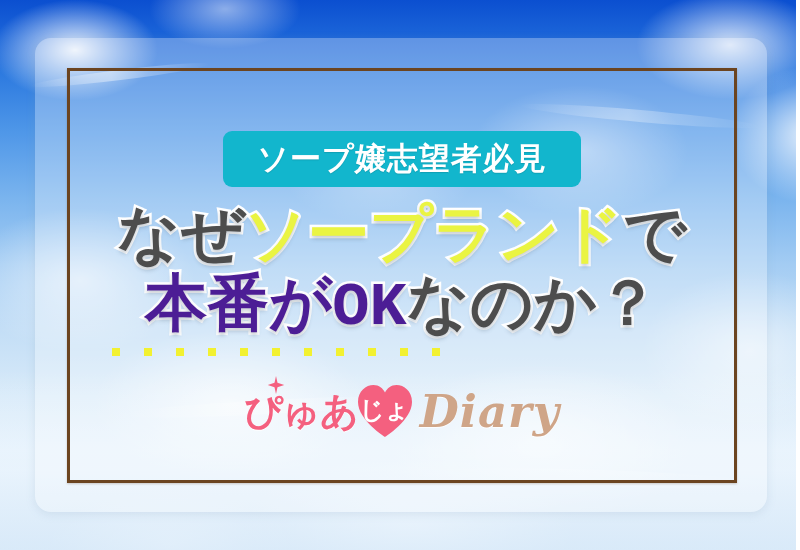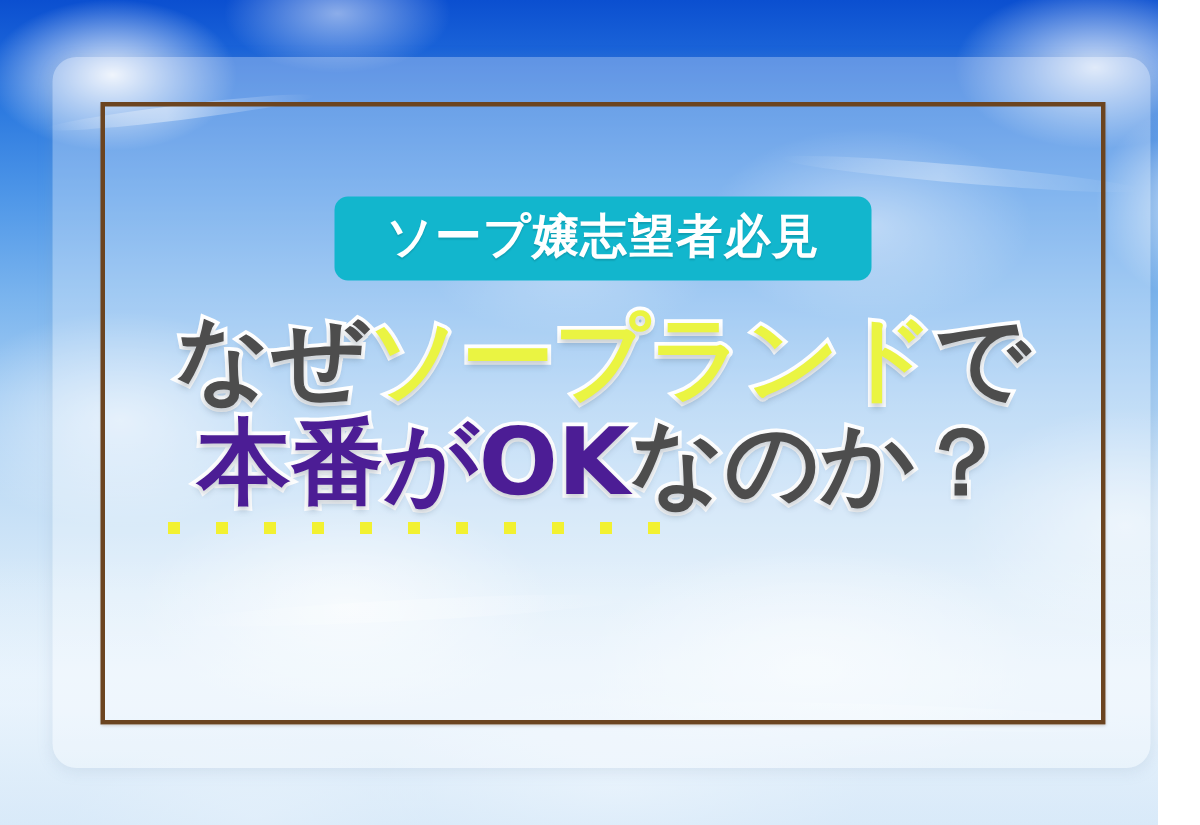--- a/index.html
+++ b/index.html
@@ -12,20 +12,21 @@
     overflow: hidden;
     font-family: "DejaVu Sans", "Liberation Sans", sans-serif;
   }
 
   #stage {
     position: relative;
     width: 772px;
     height: 550px;
     overflow: hidden;
     background: #7fb4e8;
+    padding-left: 24px;
   }
 
   
   .sky-base {
     position: absolute;
     inset: 0;
     background:
       linear-gradient(to bottom,
         #0b4fd0 0%,
         #1a63d8 6%,
@@ -121,20 +122,21 @@
     border-radius: 9px;
     white-space: nowrap;
     text-shadow: 0 1px 1px rgba(0,0,0,0.12);
   }
 
   .headline {
     margin-top: 20px;
     text-align: center;
     line-height: 1.02;
     white-space: nowrap;
+    font-family: Liberation Mono, monospace;
   }
   .hline {
     font-size: 62px;
     font-weight: 900;
     letter-spacing: 0px;
     display: block;
   }
   .hline + .hline { margin-top: 6px; }
 
   .seg {
@@ -253,15 +255,30 @@
       <span class="hline">
         <span class="seg seg-dark">なぜ</span><span class="seg seg-yellow">ソープランド</span><span class="seg seg-dark">で</span>
       </span>
       <span class="hline">
         <span class="seg seg-cyan">本番がOK</span><span class="seg seg-dark">なのか？</span>
       </span>
     </div>
 
     <div class="dashline"></div>
 
+    <div class="logo">
+      <span class="logo-jp">
+        <svg class="sparkle" viewBox="0 0 24 24" aria-hidden="true">
+          <path d="M12 0 L14 9 L23 12 L14 15 L12 24 L10 15 L1 12 L10 9 Z" fill="currentColor"></path>
+        </svg>
+        <span>ぴゅあ</span>
+      </span>
+      <span class="heart-wrap">
+        <svg width="62" height="58" viewBox="0 0 62 58" aria-hidden="true">
+          <path d="M31 55 C31 55 4 38 4 20 C4 9 12 3 19.5 3 C25 3 29 6.5 31 10.5 C33 6.5 37 3 42.5 3 C50 3 58 9 58 20 C58 38 31 55 31 55 Z" fill="#f4607f"></path>
+        </svg>
+        <span class="heart-text">じょ</span>
+      </span>
+      <span class="logo-diary">Diary</span>
+    </div>
 
   </div>
 </div>
 
 </body></html>

